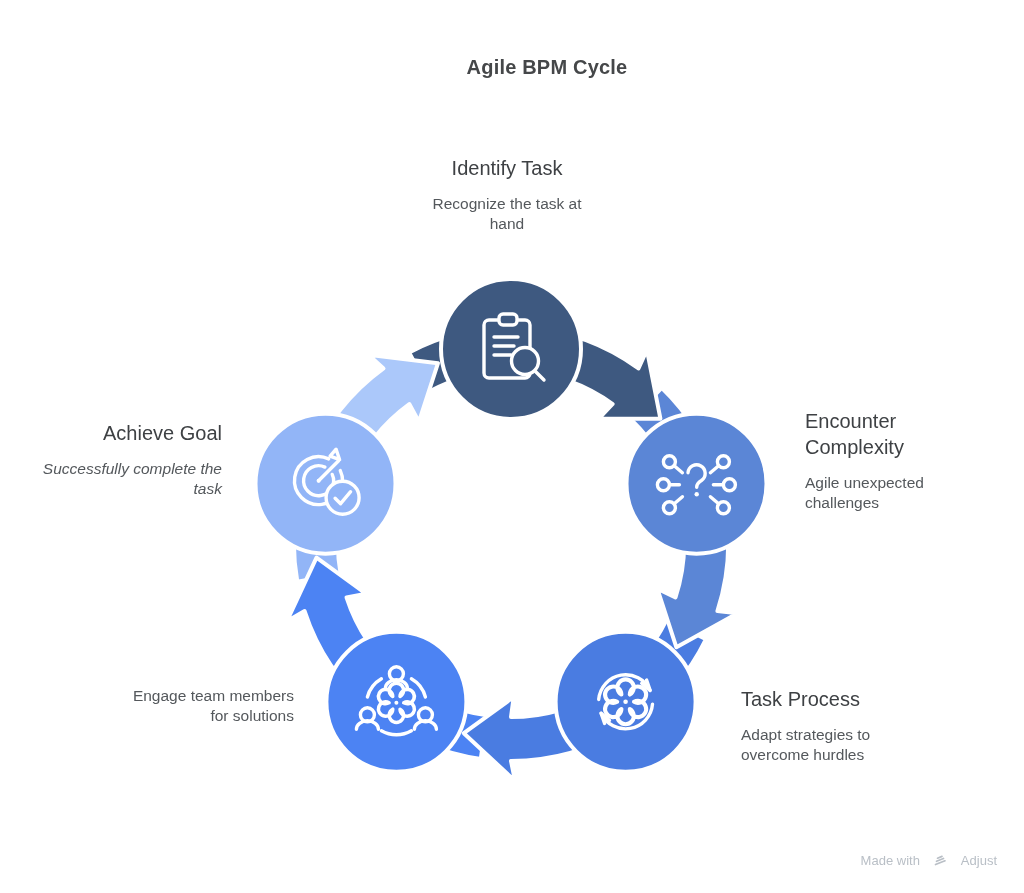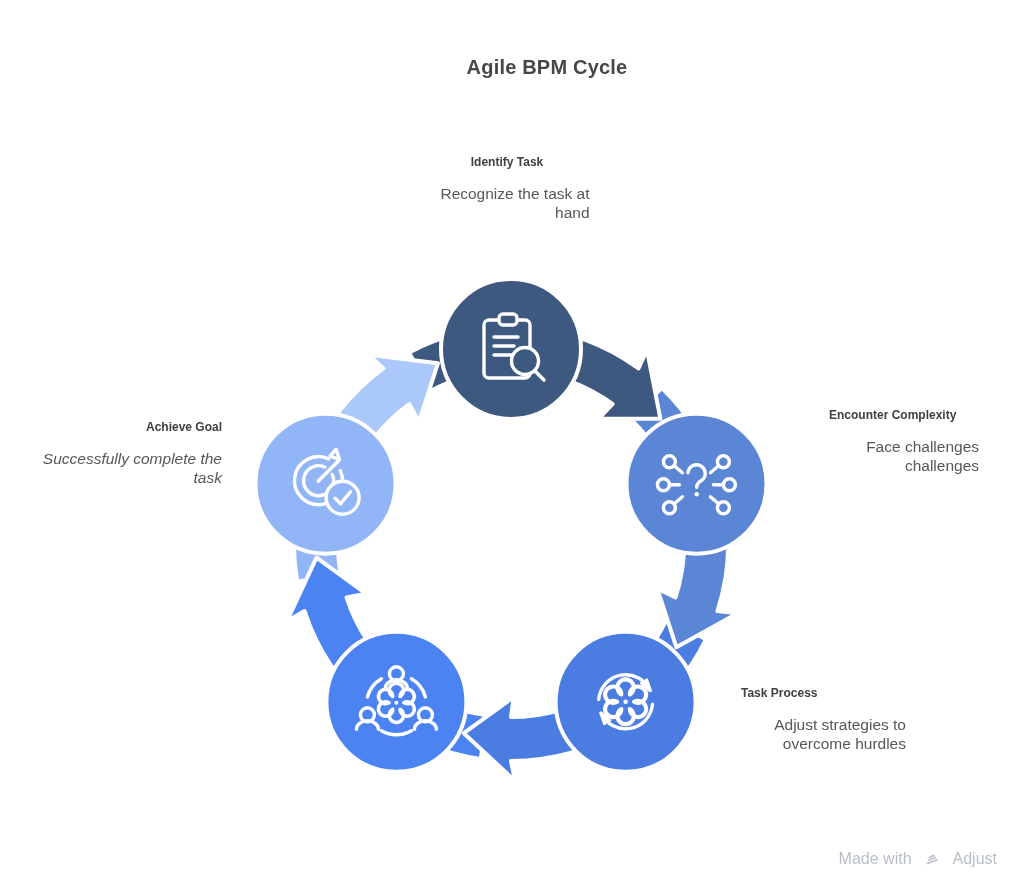--- a/index.html
+++ b/index.html
@@ -7,39 +7,39 @@
     width:1024px;height:893px;position:relative;overflow:hidden;
     background:#ffffff;
     font-family:"Liberation Sans","DejaVu Sans",sans-serif;
   }
   .main-title{
     position:absolute;top:56px;left:0;width:100%;text-align:center;
     font-size:20px;font-weight:bold;color:#454749;letter-spacing:.2px;margin-left:35px;
   }
   svg.diagram{position:absolute;left:0;top:0;}
   .node-label{position:absolute;}
-  .nl-title{font-size:12px;font-weight:bold;color:#3e4144;line-height:1.3;margin-bottom:13px;}
-  .nl-desc{font-size:15.5px;color:#54585c;line-height:1.27;text-align:right;}
+  .nl-title{font-size:20px;font-weight:normal;color:#3e4144;line-height:1.3;margin-bottom:13px;}
+  .nl-desc{font-size:15.5px;color:#54585c;line-height:1.27;}
   .al-center{text-align:center;}
   .al-left{text-align:left;}
   .al-right{text-align:right;}
   #lbl-identify{left:397px;top:155px;width:220px;}
   #lbl-identify .nl-desc{width:165px;margin:0 auto;}
-  #lbl-encounter{left:805px;top:408px;width:170px;margin-left:24px;}
+  #lbl-encounter{left:805px;top:408px;width:170px;}
   #lbl-encounter .nl-desc{width:150px;}
   #lbl-adapt{left:741px;top:686px;width:185px;}
   #lbl-adapt .nl-desc{width:165px;}
   #lbl-collaborate{right:730px;top:686px;width:240px;}
   #lbl-collaborate .nl-desc{width:175px;margin-left:auto;}
   #lbl-achieve{right:802px;top:420px;width:215px;}
   #lbl-achieve .nl-desc{width:195px;margin-left:auto;font-style:italic;}
   .node-icon{stroke:#fff;stroke-width:3.4;fill:none;stroke-linecap:round;stroke-linejoin:round;}
   .watermark{
     position:absolute;right:27px;bottom:25px;display:flex;align-items:center;gap:13px;
-    font-size:16px;color:#b9bfc6;
+    font-size:13px;color:#b9bfc6;
   }
 </style>
 </head>
 <body>
 
 <div class="main-title">Agile BPM Cycle</div>
 
 <svg class="diagram" width="1024" height="893" viewBox="0 0 1024 893" xmlns="http://www.w3.org/2000/svg">
   <g id="layer-bands">
       <path d="M 429.8 391.3 A 173 173 0 0 1 517.0 371.1 L 518.6 327.1 A 217 217 0 0 0 409.1 352.4 Z" fill="#3E5980" stroke="#fff" stroke-width="4" stroke-linejoin="round"></path>
@@ -132,29 +132,30 @@
   </g>
 </svg>
 
 <div class="node-label al-center" id="lbl-identify">
   <div class="nl-title">Identify Task</div>
   <div class="nl-desc">Recognize the task at hand</div>
 </div>
 
 <div class="node-label al-left" id="lbl-encounter">
   <div class="nl-title">Encounter Complexity</div>
-  <div class="nl-desc">Face challenges challenges</div>
+  <div class="nl-desc">Agile unexpected challenges</div>
 </div>
 
 <div class="node-label al-left" id="lbl-adapt">
   <div class="nl-title">Task Process</div>
-  <div class="nl-desc">Adjust strategies to overcome hurdles</div>
+  <div class="nl-desc">Adapt strategies to overcome hurdles</div>
 </div>
 
 <div class="node-label al-right" id="lbl-collaborate">
+  <div class="nl-desc">Engage team members for solutions</div>
 </div>
 
 <div class="node-label al-right" id="lbl-achieve">
   <div class="nl-title">Achieve Goal</div>
   <div class="nl-desc">Successfully complete the task</div>
 </div>
 
 <div class="watermark">
   <span>Made with</span>
   <svg width="15" height="15" viewBox="0 0 15 15">

